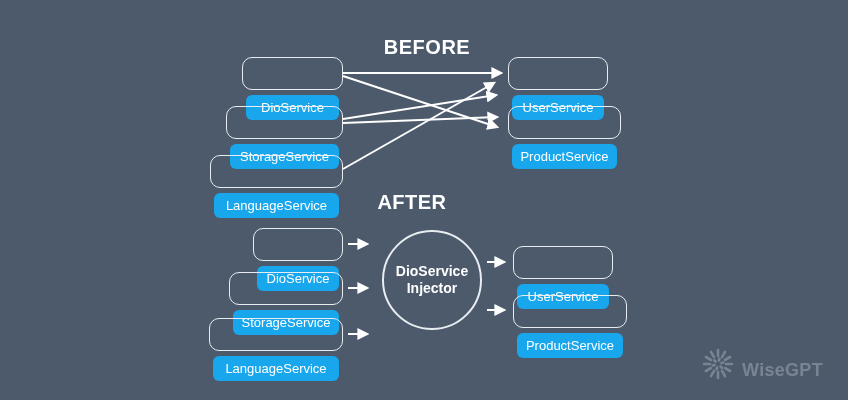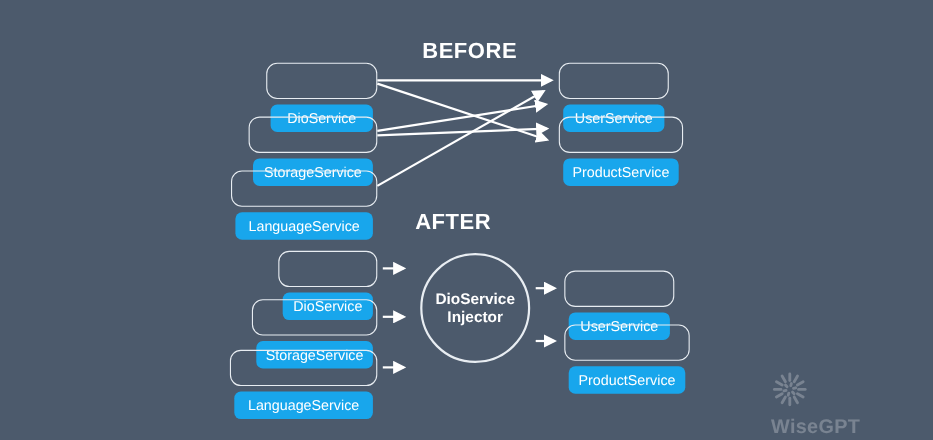--- a/index.html
+++ b/index.html
@@ -60,24 +60,23 @@
     line-height:17px;
     text-align:center;
   }
   svg.edges{
     position:absolute;
     left:0;top:0;
     pointer-events:none;
   }
   .watermark{
     position:absolute;
-    left:701px;top:337px;
-    display:flex;align-items:flex-start;gap:7px;
+    left:701px;top:347px;
+    display:flex;align-items:flex-end;gap:7px;
     color:var(--watermark);
-    flex-direction:column;
   }
   .watermark .brand{
     font-size:18px;
     font-weight:bold;
     letter-spacing:0.3px;
   }
 </style>
 </head>
 <body>
 

